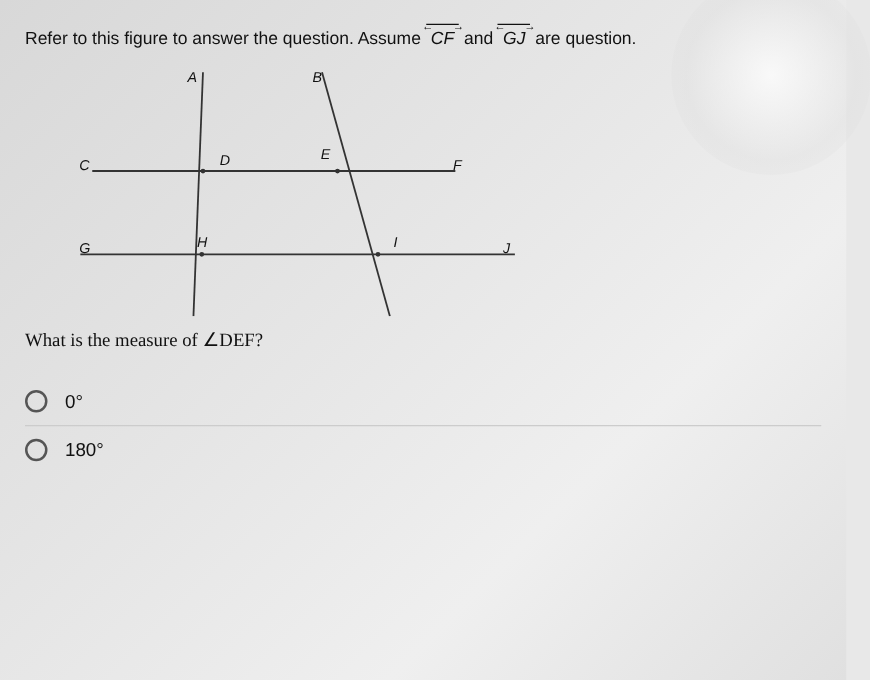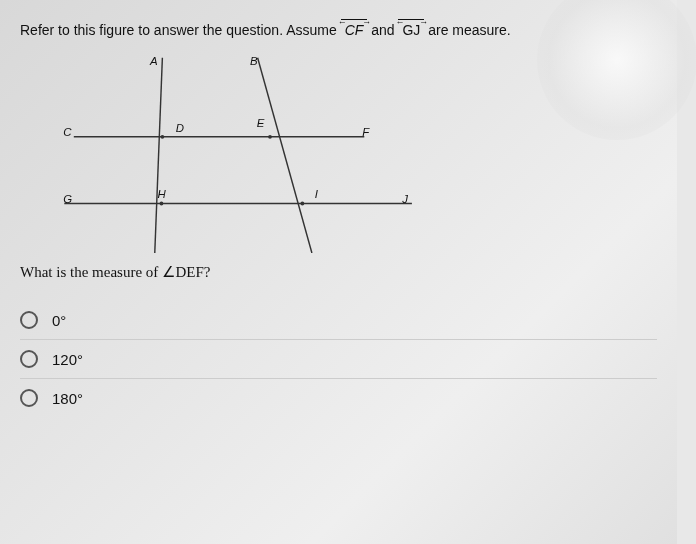--- a/index.html
+++ b/index.html
@@ -109,22 +109,22 @@
   <div class="header-line">
     <span>Refer to this figure to answer the question. Assume </span><span style="position:relative; display:inline-block; padding: 0 1px;">
       <span style="position:absolute; top:1px; left:0; right:0; border-top:1.5px solid #111; pointer-events:none;"></span>
       <span style="position:absolute; top:-1px; left:-3px; font-size:9px; line-height:1;">←</span>
       <span style="position:absolute; top:-1px; right:-4px; font-size:9px; line-height:1;">→</span>
       <span style="font-style:italic; padding: 0 3px;">CF</span>
     </span><span> and </span><span style="position:relative; display:inline-block; padding: 0 1px;">
       <span style="position:absolute; top:1px; left:0; right:0; border-top:1.5px solid #111; pointer-events:none;"></span>
       <span style="position:absolute; top:-1px; left:-3px; font-size:9px; line-height:1;">←</span>
       <span style="position:absolute; top:-1px; right:-4px; font-size:9px; line-height:1;">→</span>
-      <span style="padding: 0 3px;">GJ</span>
-    </span><span> are measure.</span>
+      <span style="font-style:italic; padding: 0 3px;">GJ</span>
+    </span><span> are question.</span>
   </div>
 
   <div class="figure-container">
     <svg viewBox="0 0 400 210" xmlns="http://www.w3.org/2000/svg">
 
       <line x1="15" y1="88" x2="320" y2="88" stroke="#333" stroke-width="1.5"></line>
 
       <line x1="5" y1="158" x2="370" y2="158" stroke="#333" stroke-width="1.5"></line>
 
       <line x1="108" y1="5" x2="100" y2="210" stroke="#333" stroke-width="1.5"></line>
@@ -163,20 +163,16 @@
 
   <div class="question-text">What is the measure of ∠DEF?</div>
 
   <ul class="choices">
     <li class="choice-item">
       <div class="radio-circle"></div>
       <span class="choice-label">0°</span>
     </li>
     <li class="choice-item">
       <div class="radio-circle"></div>
-      <span class="choice-label">120°</span>
-    </li>
-    <li class="choice-item">
-      <div class="radio-circle"></div>
       <span class="choice-label">180°</span>
     </li>
   </ul>
 </div>
 
 </body></html>

